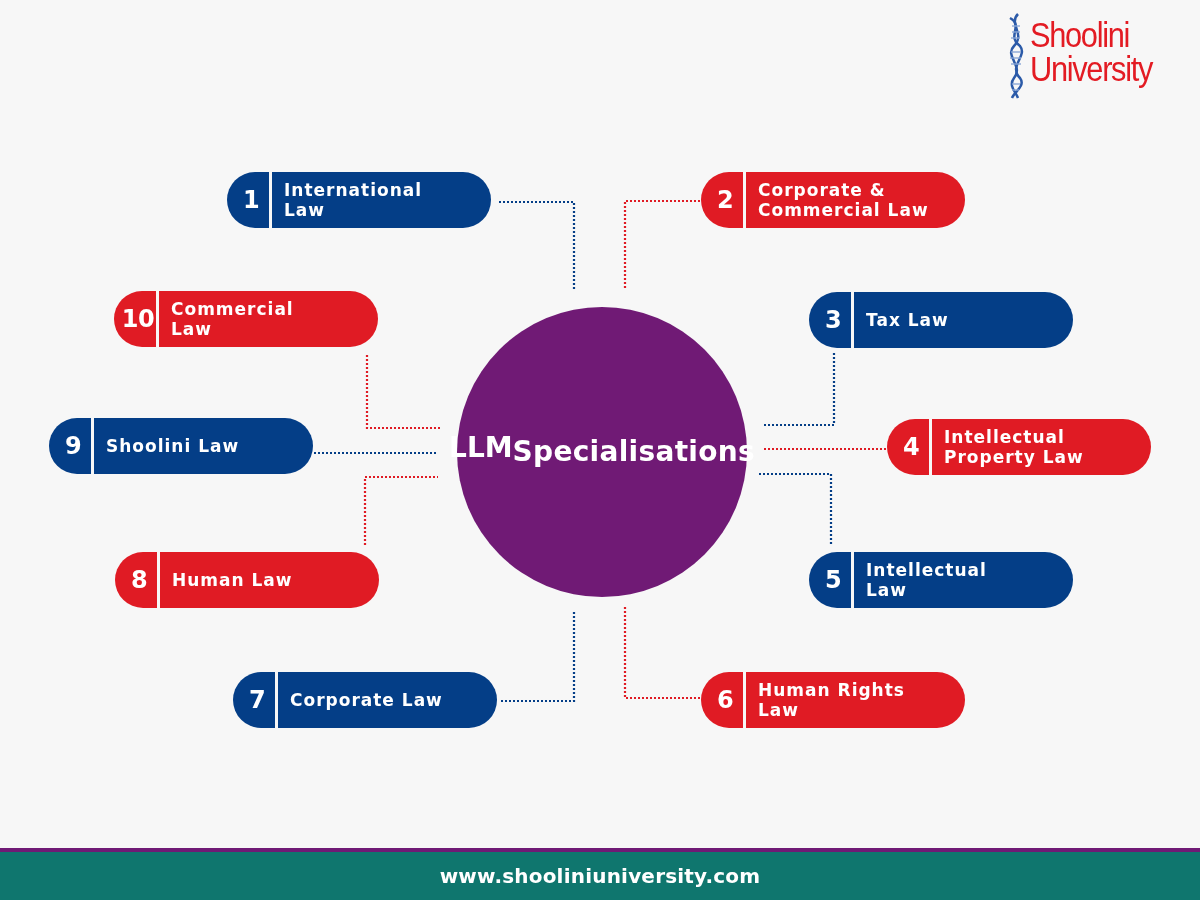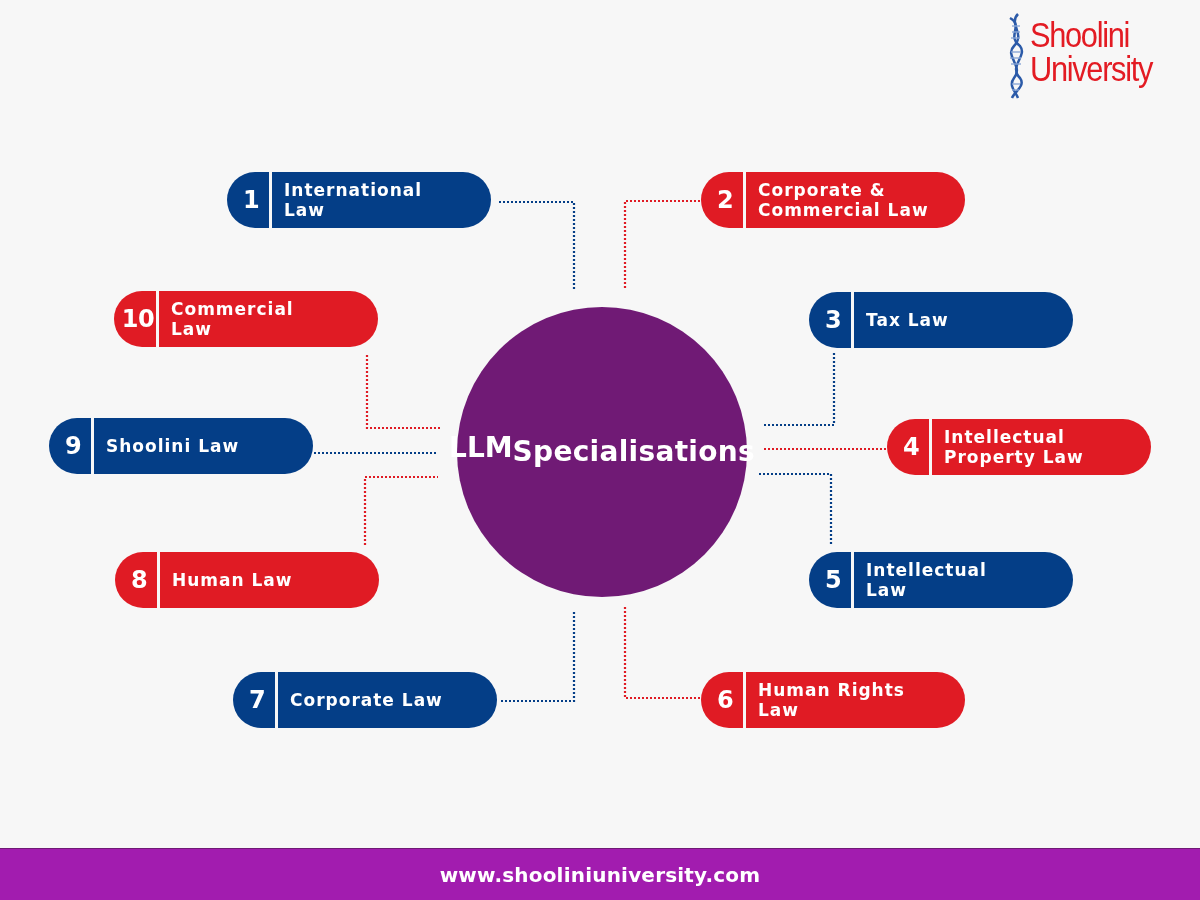--- a/index.html
+++ b/index.html
@@ -40,23 +40,23 @@
       width: 45px; height: 100%; display: flex; align-items: center; justify-content: center;
       font-size: 24px; font-weight: bold; padding-left: 6px;
       border-right: 3px solid #f7f7f7; letter-spacing: -0.5px;
     }
     .pill .label {
       padding-left: 12px; font-size: 17px; font-weight: bold; line-height: 20px;
       letter-spacing: 1px; white-space: pre-line;
     }
     .footer {
       position: absolute; left: 0; top: 848px; width: 1200px; height: 52px;
-      background: #a21caf; color: #fff; display: flex; align-items: center; justify-content: center;
+      background: #0f766e; color: #fff; display: flex; align-items: center; justify-content: center;
       font-size: 20px; font-weight: bold; letter-spacing: 0.2px;
-      border-top: 1px solid #701a75;
+      border-top: 4px solid #701a75;
     }
   </style>
 </head>
 <body>
 
 <div class="logo">
   <svg width="26" height="88" viewBox="0 0 26 88">
     <path d="M14 2 C4 12, 22 22, 10 34 C0 44, 20 54, 10 66 C4 74, 12 80, 14 86" stroke="#2b5aa8" stroke-width="2.5" fill="none"></path>
     <path d="M6 6 C20 14, 2 24, 16 34 C24 44, 4 54, 16 66 C22 74, 10 80, 8 86" stroke="#2b5aa8" stroke-width="2.5" fill="none"></path>
     <g stroke="#8aa6d6" stroke-width="1.4">

